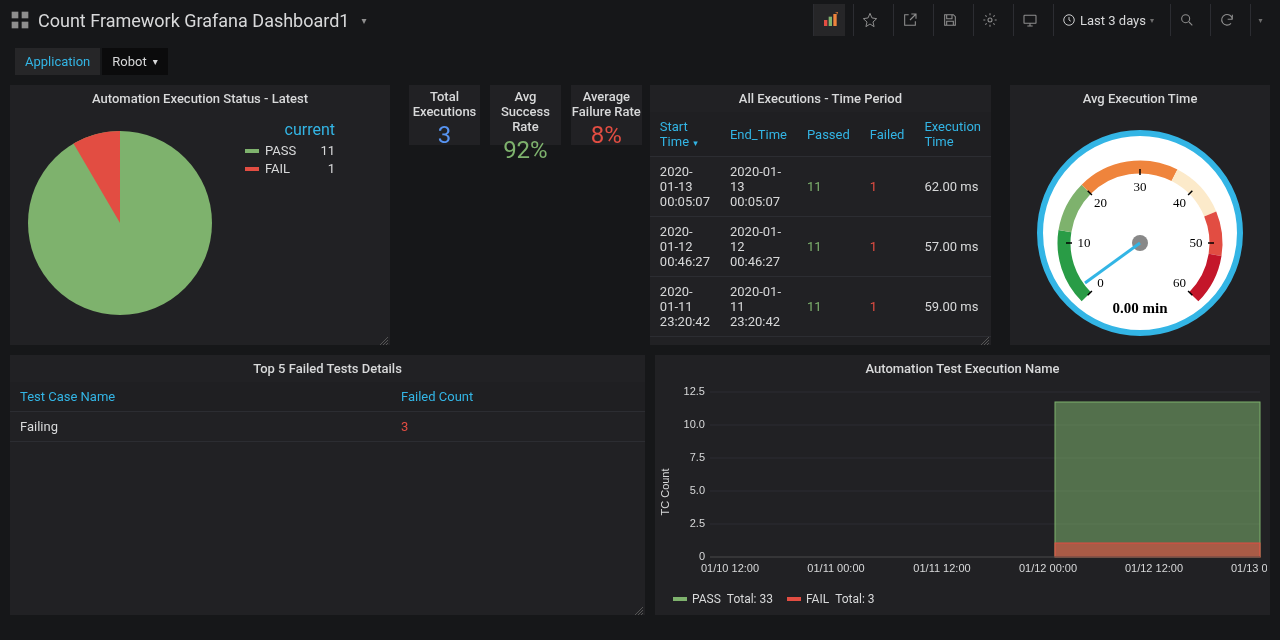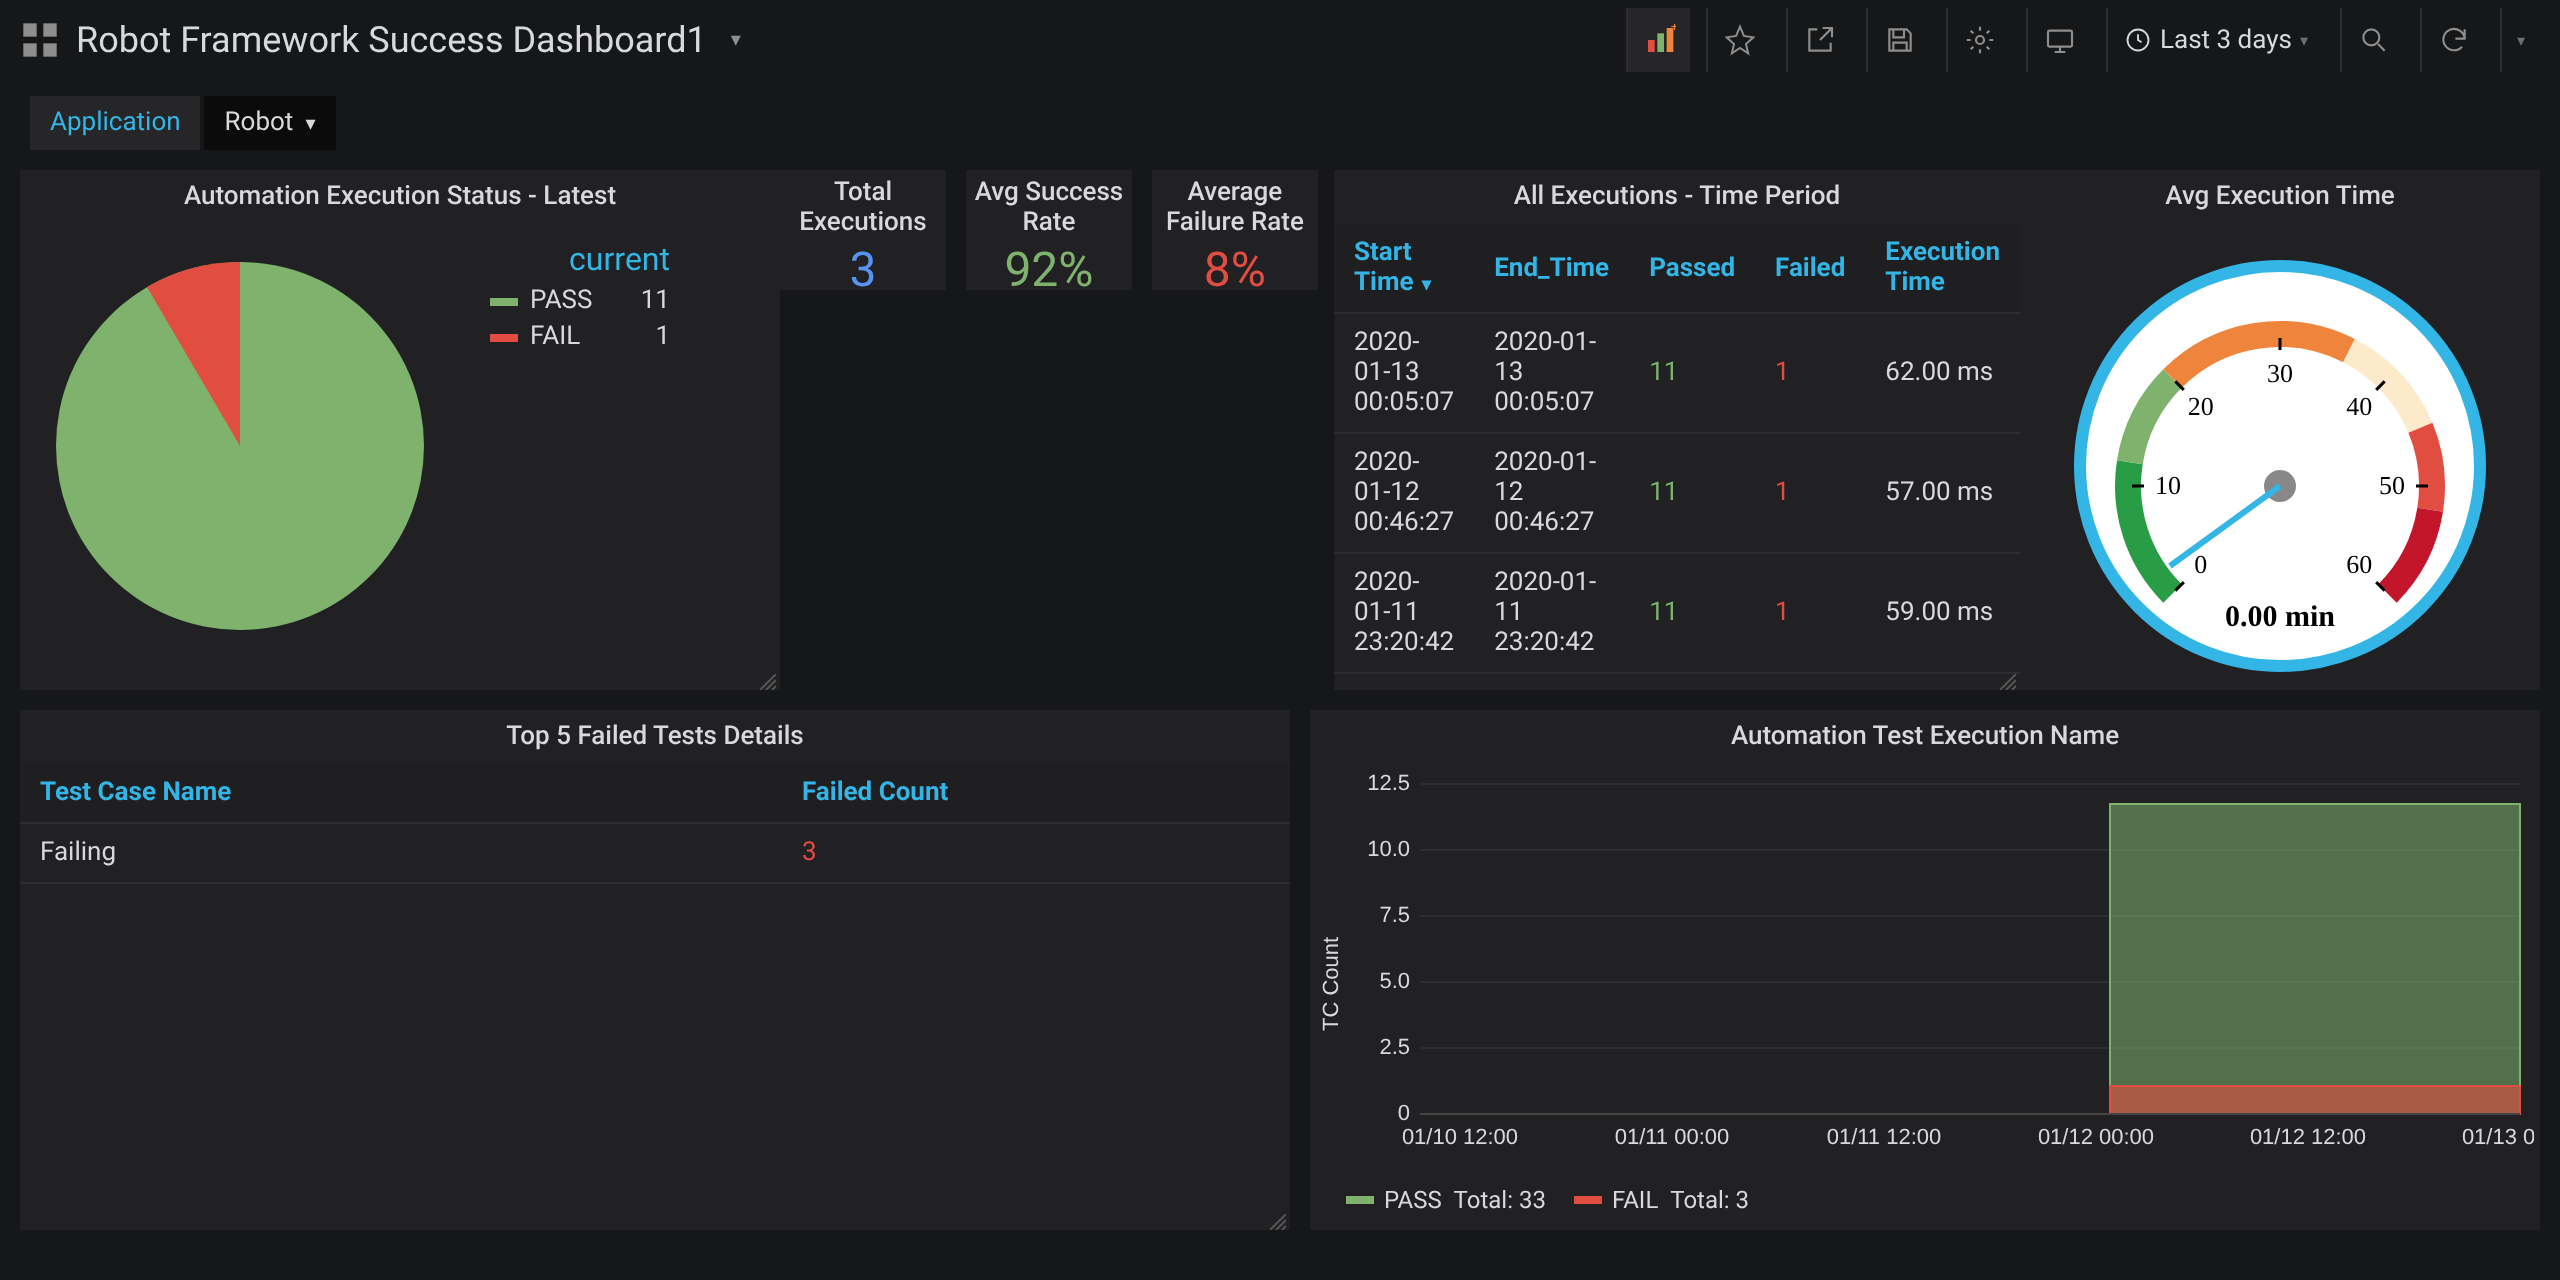--- a/index.html
+++ b/index.html
@@ -12,42 +12,42 @@
 .topbtn { width: 32px; height: 32px; display: flex; align-items: center; justify-content: center; color: #8e8e8e; cursor: pointer; font-size: 15px; border-left: 1px solid #2c2d32; }
 .topbtn.active { background: #262628; }
 .topbtn svg { width: 16px; height: 16px; fill: #8e8e8e; }
 .time-picker { height: 32px; display: flex; align-items: center; padding: 0 8px; color: #d8d9da; cursor: pointer; border-left: 1px solid #2c2d32; font-size: 13px; }
 .time-picker svg { width: 14px; height: 14px; fill: #d8d9da; margin-right: 4px; }
 .controls-row { display: flex; align-items: center; padding: 8px 15px 10px 15px; }
 .tab-label { color: #33b5e5; background: #262628; padding: 6px 10px; font-size: 13px; }
 .robot-dd { background: #0b0b0c; color: #d8d9da; padding: 6px 10px; margin-left: 2px; display: flex; align-items: center; font-size: 13px; justify-content: space-between; }
 .robot-dd .caret { margin-left: 6px; font-size: 10px; }
 .grid { padding: 0 10px; }
-.row1 { display: flex; gap: 0; }
+.row1 { display: flex; gap: 19px; }
 
 .panel { background: #212124; position: relative; }
 .panel-title { text-align: center; font-size: 13px; color: #d8d9da; padding: 6px 0; font-weight: 500; }
 .pie-panel { width: 380px; height: 260px; }
 .pie-wrap { display: flex; align-items: flex-start; padding: 0 10px; }
 .pie-svg { width: 200px; height: 200px; margin-top: 6px; }
 .pie-legend { margin-left: 25px; margin-top: 8px; font-size: 13px; }
 .pie-legend .hdr { color: #33b5e5; text-align: right; font-size: 16px; margin-bottom: 4px; }
 .pie-legend .row { display: flex; align-items: center; margin-bottom: 3px; }
 .pie-legend .dash { width: 14px; height: 4px; margin-right: 6px; }
 .pie-legend .lbl { width: 45px; }
 .pie-legend .val { width: 25px; text-align: right; }
 
 .mid-col { flex: 1; display: flex; flex-direction: row; gap: 8px; }
 .stat-row { display: flex; gap: 10px; }
 .stat { flex: 1; height: 60px; }
 .stat .panel-title { font-size: 13px; padding: 4px 0 2px 0; }
 .stat .val { text-align: center; font-size: 24px; font-weight: 400; }
 .table-panel { flex: 1; }
 .tbl { width: 100%; border-collapse: collapse; font-size: 13px; }
-.tbl th { background: #1f1f22; color: #33b5e5; text-align: left; padding: 7px 10px; font-weight: 700; border-bottom: 1px solid #2c2d32; }
+.tbl th { background: #1f1f22; color: #33b5e5; text-align: left; padding: 7px 10px; font-weight: 400; border-bottom: 1px solid #2c2d32; }
 .tbl td { padding: 7px 10px; border-bottom: 1px solid #2c2d32; color: #d8d9da; }
 .tbl td.pass { color: #7eb26d; }
 .tbl td.fail { color: #e24d42; }
 .sort-caret { font-size: 9px; margin-left: 2px; }
 .panel .resize { position: absolute; right: 2px; bottom: 0px; width: 8px; height: 8px; }
 
 .gauge-panel { width: 260px; height: 260px; }
 .gauge-wrap { display: flex; justify-content: center; padding-top: 6px; }
 
 .row2 { display: flex; gap: 10px; margin-top: 10px; }
@@ -65,21 +65,21 @@
 
 <div class="topbar">
   <span class="dash-icon">
     <svg viewBox="0 0 24 24">
         <rect x="2" y="2" width="8" height="8" fill="#8e8e8e"></rect>
         <rect x="14" y="2" width="8" height="8" fill="#8e8e8e"></rect>
         <rect x="2" y="14" width="8" height="8" fill="#8e8e8e"></rect>
         <rect x="14" y="14" width="8" height="8" fill="#8e8e8e"></rect>
       </svg>
   </span>
-  <span class="dash-title">Robot Framework Success Dashboard1</span>
+  <span class="dash-title">Count Framework Grafana Dashboard1</span>
   <span class="title-caret">▾</span>
   <div class="spacer"></div>
   <div class="topbtn active">
       <svg viewBox="0 0 24 24">
         <rect x="3" y="12" width="5" height="9" fill="#e24d42"></rect>
         <rect x="10" y="7" width="5" height="14" fill="#7eb26d"></rect>
         <rect x="17" y="3" width="5" height="18" fill="#ef843c"></rect>
         <text x="20" y="5" font-size="10" fill="#ef843c">+</text>
       </svg>
     </div>

